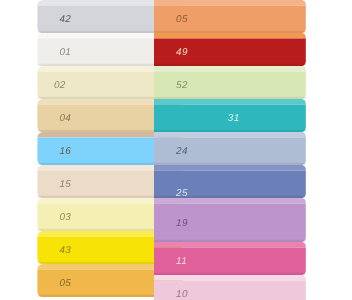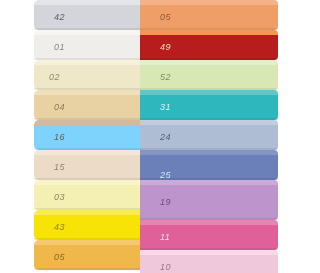--- a/index.html
+++ b/index.html
@@ -147,21 +147,21 @@
     </div>
     <div class="swatch">
       <div class="top-face" style="background: rgb(227, 239, 202);"></div>
       <div class="main-face" style="background: rgb(215, 232, 180); height: 25px;">
         <span class="code" style="color: rgb(127, 140, 102);">52</span>
       </div>
     </div>
     <div class="swatch">
       <div class="top-face" style="background: rgb(90, 200, 204);"></div>
       <div class="main-face" style="background: rgb(46, 184, 189); height: 25px;">
-        <span class="code" style="color: rgb(223, 243, 244);">31</span>
+        <span class="code" style="color: rgb(223, 243, 244); margin-left: 47px;">31</span>
       </div>
     </div>
     <div class="swatch">
       <div class="top-face" style="background: rgb(194, 204, 224);"></div>
       <div class="main-face" style="background: rgb(174, 188, 212); height: 25px;">
         <span class="code" style="color: rgb(85, 96, 122);">24</span>
       </div>
     </div>
     <div class="swatch">
       <div class="top-face" style="background: rgb(133, 148, 198);"></div>

